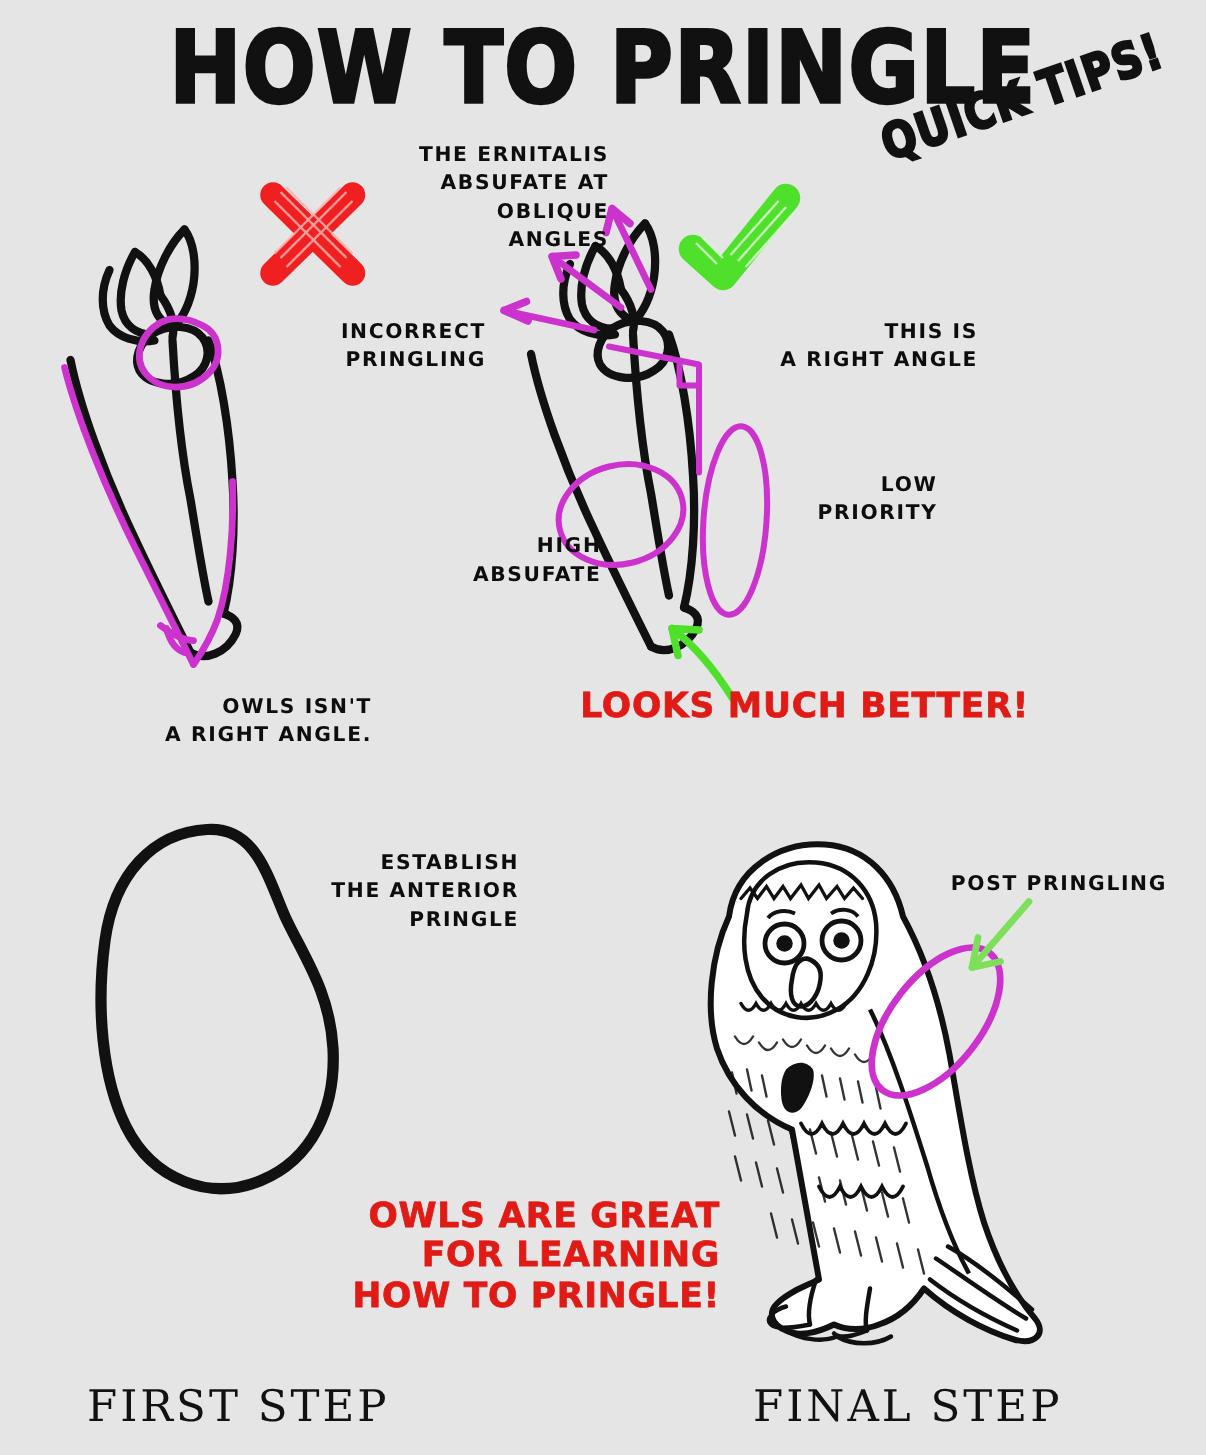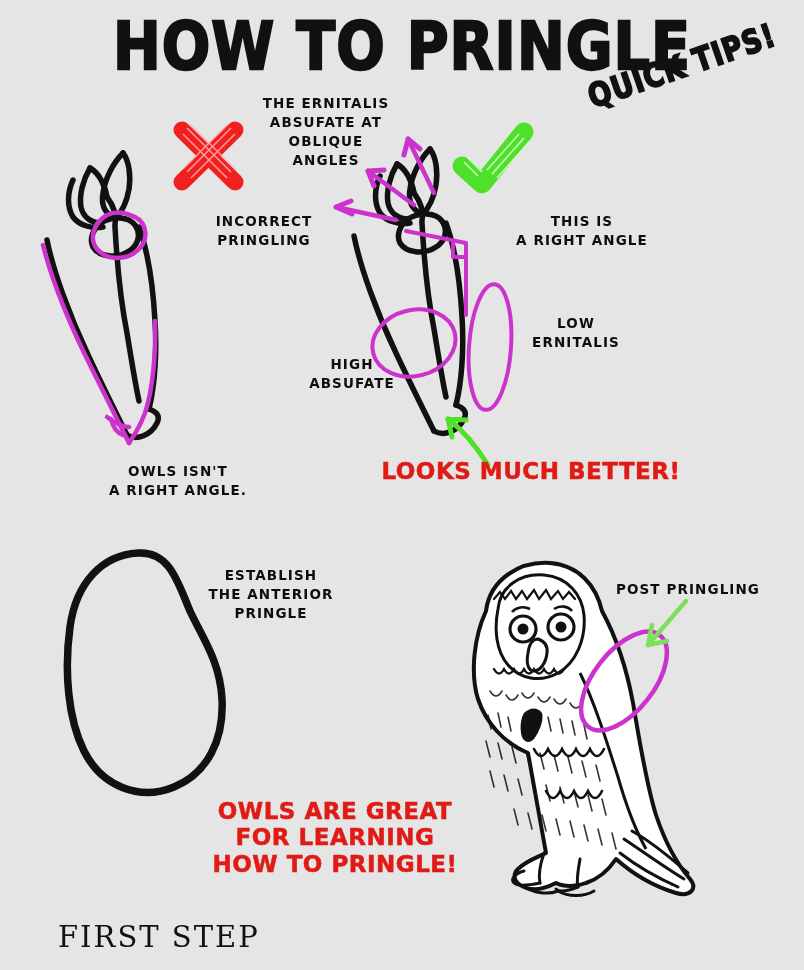--- a/index.html
+++ b/index.html
@@ -47,21 +47,21 @@
   }
 
   
   .note {
     font-family: "DejaVu Sans", sans-serif;
     font-size: 13.5px;
     font-weight: 600;
     line-height: 1.42;
     letter-spacing: 1.1px;
     color: #0d0d0d;
-    text-align: center;
+    text-align: right;
     white-space: pre-line;
   }
   .note.redbig {
     color: #e01b16;
     font-size: 23px;
     font-weight: 700;
     letter-spacing: 0.5px;
     line-height: 1.15;
     -webkit-text-stroke: 0.5px #e01b16;
   }
@@ -206,21 +206,21 @@
 OBLIQUE
 ANGLES</div>
 
   <div class="abs note" style="left:512px; top:212px; width:140px;">THIS IS
 A RIGHT ANGLE</div>
 
   <div class="abs note" style="left:303px; top:355px; width:98px;">HIGH
 ABSUFATE</div>
 
   <div class="abs note" style="left:527px; top:314px; width:98px;">LOW
-ERNITALIS</div>
+PRIORITY</div>
 
   <div class="abs note redbig" style="left:376px; top:458px; width:310px;">LOOKS MUCH BETTER!</div>
 
   <div class="abs" style="left:62px; top:545px; width:190px; height:270px;">
     <svg width="190" height="270" viewBox="0 0 190 270">
       <path d="M76,8 C40,10 14,38 8,82 C2,126 6,174 22,206 C40,242 78,256 112,242
                C146,228 162,194 160,154 C158,116 140,92 128,66 C116,38 108,6 76,8 Z" fill="none" stroke="#111111" stroke-width="7.5" stroke-linejoin="round" stroke-linecap="round"></path>
     </svg>
   </div>
 
@@ -318,14 +318,15 @@
   </div>
 
   <div class="abs note redbig" style="left:190px; top:798px; width:290px;">OWLS ARE GREAT
 FOR LEARNING
 HOW TO PRINGLE!</div>
 
   <div class="abs note" style="left:598px; top:580px; width:180px;">POST PRINGLING</div>
 
   <div class="abs steplabel" style="left:58px; top:920px;">FIRST STEP</div>
 
+  <div class="abs steplabel" style="left:502px; top:920px;">FINAL STEP</div>
 
 </div>
 
 </body></html>

